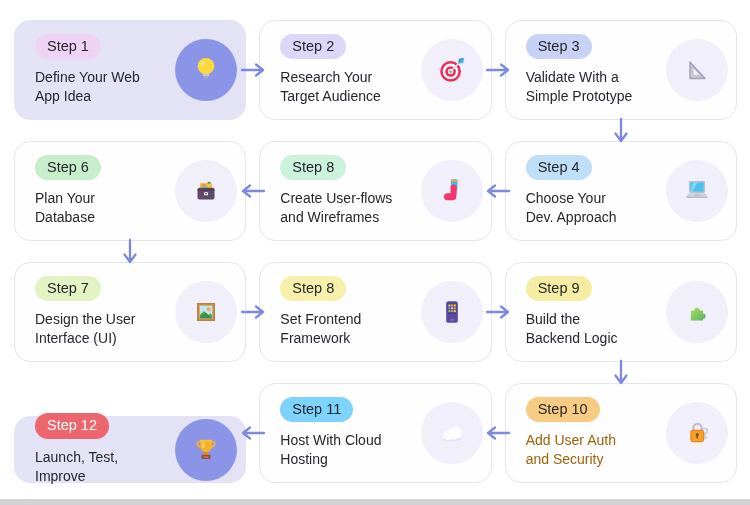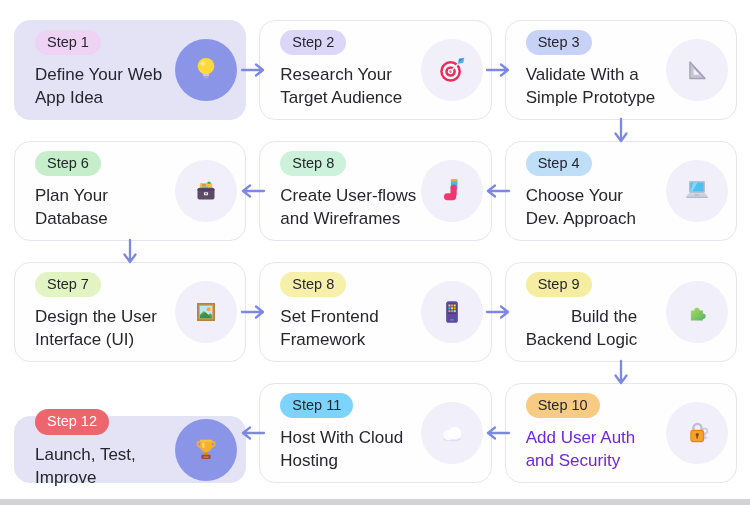--- a/index.html
+++ b/index.html
@@ -15,21 +15,21 @@
   }
   .card {
     border:1px solid #0369a1; background:#fefeff; border-radius:16px;
     display:flex; align-items:center; padding:0 8px 0 20px;
   }
   .card-text { flex:1 1 auto; display:flex; flex-direction:column; align-items:flex-start; gap:9px; min-width:0; }
   .badge {
     display:inline-block; font-size:14.5px; line-height:1; padding:5px 12px 6px;
     border-radius:13px; color:#26262e; white-space:nowrap;
   }
-  .title { font-size:17px; line-height:1.35; color:#26262e; white-space:pre-line; }
+  .title { font-size:14px; line-height:1.35; color:#26262e; white-space:pre-line; }
   .icon-circle {
     width:62px; height:62px; border-radius:50%; background:#f0effa;
     display:flex; align-items:center; justify-content:center; flex:0 0 auto;
   }
   .icon-circle svg { display:block; }
   .arrow { position:absolute; color:#7d88e2; line-height:0; }
   .bottom-edge { position:absolute; left:0; right:0; bottom:0; height:6px; background:#d3d3d6; }
 </style>
 </head>
 <body>
@@ -177,21 +177,21 @@
             <rect x="17" y="13" width="2.2" height="2.2" fill="#f8d648"></rect>
             <rect x="19.8" y="13" width="2.2" height="2.2" fill="#f5a623"></rect>
           <rect x="14.2" y="16" width="2.2" height="2.2" fill="#f5a623"></rect>
             <rect x="17" y="16" width="2.2" height="2.2" fill="#49b7ee"></rect>
             <rect x="19.8" y="16" width="2.2" height="2.2" fill="#f8d648"></rect>
           <rect x="16" y="25.8" width="4" height="1.3" rx="0.65" fill="#8f7fc9"></rect>
         </svg>
       </div>
     </div>
 
-    <div class="card" style="background: rgb(254, 254, 255); border-color: rgb(229, 229, 239); text-align: right;">
+    <div class="card" style="background: rgb(254, 254, 255); border-color: rgb(229, 229, 239);">
       <div class="card-text">
         <span class="badge" style="background: rgb(245, 237, 161); color: rgb(38, 38, 46);">Step 9</span>
         <div class="title" style="color: rgb(38, 38, 46);">Build the
 Backend Logic</div>
       </div>
       <div class="icon-circle" style="background: rgb(240, 239, 250);">
         <svg width="34" height="34" viewBox="0 0 36 36">
           <defs>
             <linearGradient id="pz" x1="0" y1="0" x2="1" y2="1">
               <stop offset="0" stop-color="#abdc63"></stop>
@@ -235,21 +235,21 @@
           <circle cx="14.3" cy="20.2" r="5.6" fill="#f3f1fa"></circle>
           <circle cx="21" cy="18.2" r="6.8" fill="#ffffff"></circle>
           <circle cx="14.3" cy="20.2" r="5.6" fill="#ffffff" opacity="0.65"></circle>
         </svg>
       </div>
     </div>
 
     <div class="card" style="background: rgb(254, 254, 255); border-color: rgb(229, 229, 239);">
       <div class="card-text">
         <span class="badge" style="background: rgb(247, 204, 130); color: rgb(38, 38, 46);">Step 10</span>
-        <div class="title" style="color: #6d28d9;">Add User Auth
+        <div class="title" style="color: #a16207;">Add User Auth
 and Security</div>
       </div>
       <div class="icon-circle" style="background: rgb(240, 239, 250);">
         <svg width="34" height="34" viewBox="0 0 36 36">
           <path d="M14.2 16 v-3.4 a4.3 4.3 0 0 1 8.6 0 V16" fill="none" stroke="#c5b9d6" stroke-width="2.4"></path>
           <circle cx="26.3" cy="15.8" r="2.6" fill="none" stroke="#cfc5df" stroke-width="1.7"></circle>
           <rect x="25.5" y="17.8" width="1.7" height="7.2" rx="0.85" fill="#cfc5df"></rect>
           <rect x="27" y="22.2" width="2" height="1.4" fill="#cfc5df"></rect>
           <rect x="11.5" y="15.2" width="13.4" height="12" rx="2.6" fill="#f7a02c" stroke="#e8860f" stroke-width="1.2"></rect>
           <circle cx="18.2" cy="19.8" r="1.7" fill="#8a4d0f"></circle>

